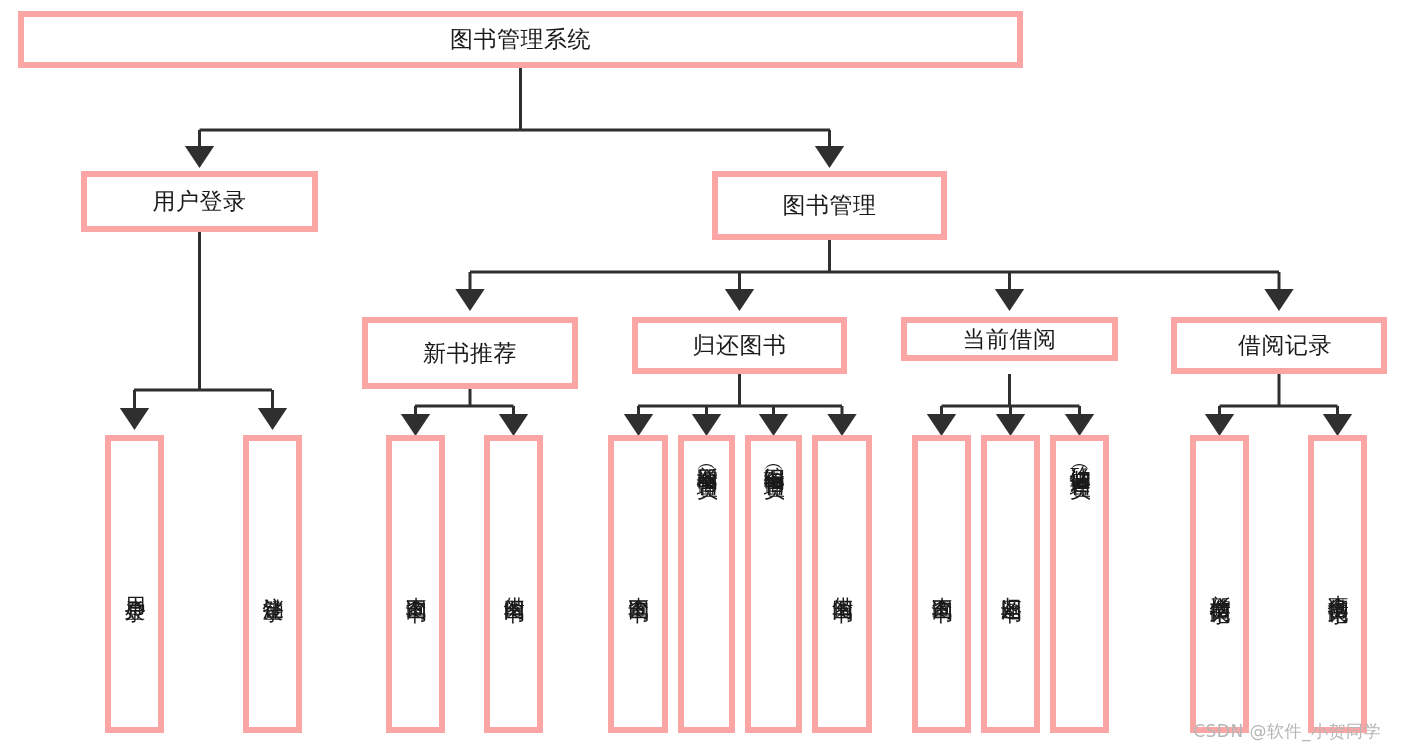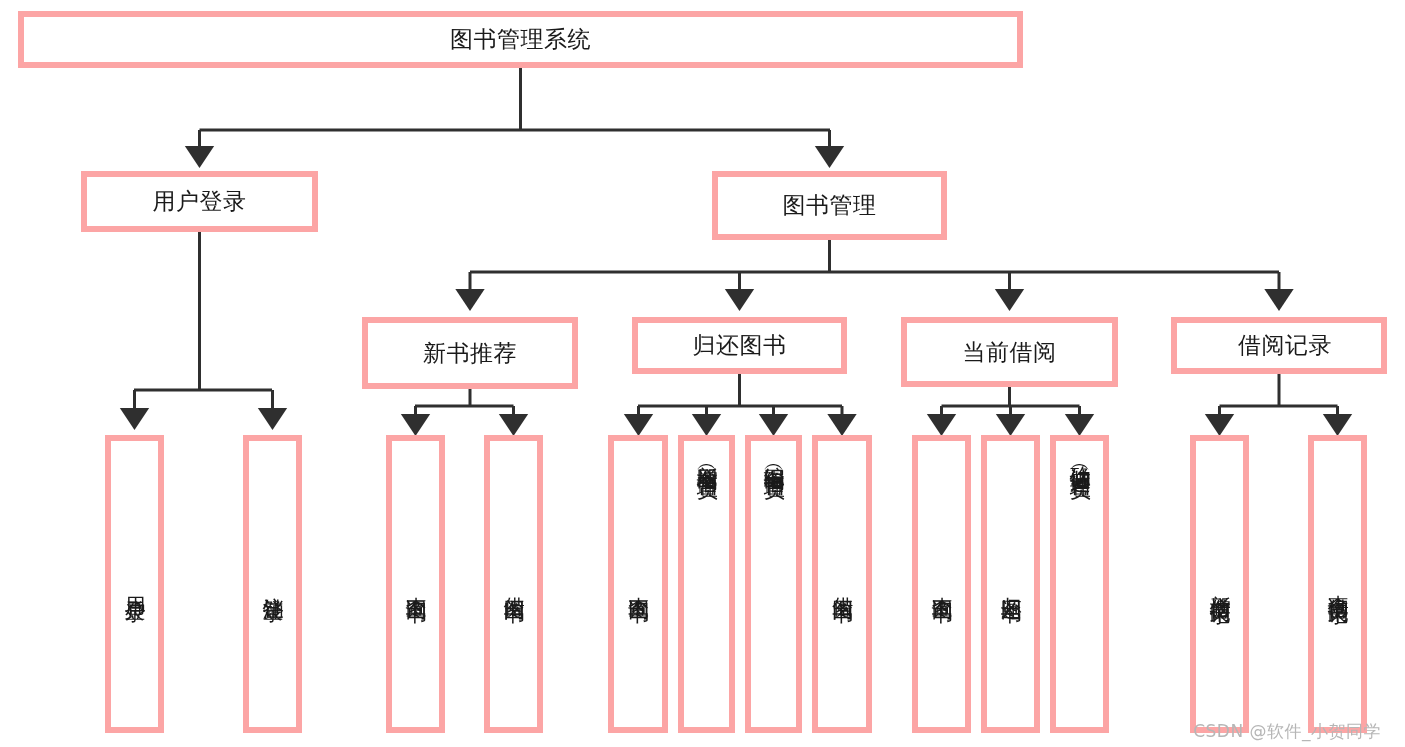--- a/index.html
+++ b/index.html
@@ -141,21 +141,21 @@
   <div class="node node-h" style="left:712px; top:171px; width:235px; height:69px;">
     <span class="label">图书管理</span>
   </div>
 
   <div class="node node-h" style="left:362px; top:317px; width:216px; height:72px;">
     <span class="label">新书推荐</span>
   </div>
   <div class="node node-h" style="left:632px; top:317px; width:215px; height:57px;">
     <span class="label">归还图书</span>
   </div>
-  <div class="node node-h" style="left:901px; top:317px; width:217px; height:70px;">
+  <div class="node node-h" style="left:901px; top:317px; width:217px; height:44px;">
     <span class="label">当前借阅</span>
   </div>
   <div class="node node-h" style="left:1171px; top:317px; width:216px; height:57px;padding-left:12px;">
     <span class="label">借阅记录</span>
   </div>
 
   <div class="node node-v center" style="left:105px; top:435px; width:59px; height:298px;">
     <span class="label">用户登录</span>
   </div>
   <div class="node node-v center" style="left:243px; top:435px; width:59px; height:298px;">

